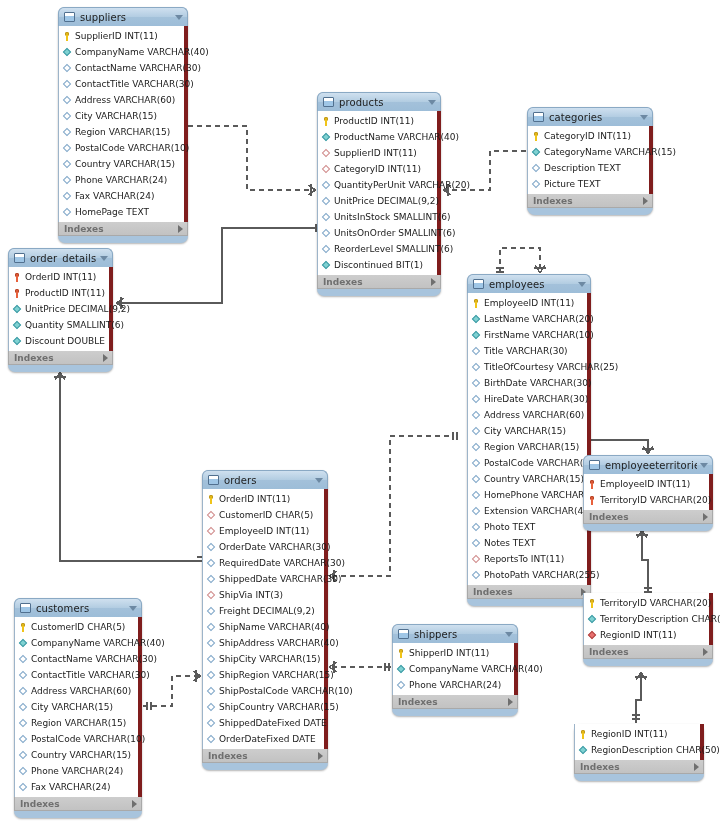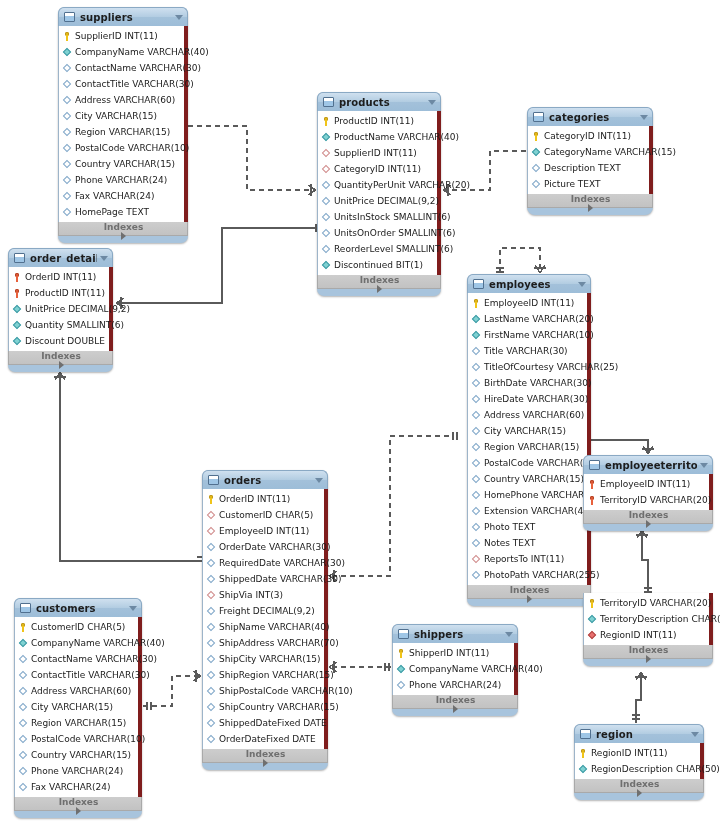--- a/index.html
+++ b/index.html
@@ -62,21 +62,21 @@
     flex: 0 0 auto;
     margin-right: 5px;
     border: 1px solid #51708f;
     border-radius: 1px;
     background:
       linear-gradient(to bottom, #ffffff 0 3px, #9fc6e6 3px 100%);
     box-sizing: border-box;
   }
   .tbl-name {
     font-size: 10px;
-    font-weight: bold;
+    font-weight: normal;
     color: #1d1d1d;
     letter-spacing: 0.1px;
     white-space: nowrap;
     overflow: hidden;
     flex: 1 1 auto;
   }
   .tbl-caret {
     flex: 0 0 auto;
     width: 0; height: 0;
     border-left: 4px solid transparent;
@@ -150,21 +150,20 @@
 
   .tbl-ft {
     height: 14px;
     background: linear-gradient(to bottom, #cdcdcd 0%, #c2c2c2 100%);
     border: 1px solid #a9a9a9;
     border-top: none;
     display: flex;
     align-items: center;
     padding: 0 4px 0 5px;
     box-sizing: border-box;
-    flex-direction: column;
   }
   .tbl-ft-txt {
     font-size: 9px;
     font-weight: bold;
     color: #6f6f6f;
     flex: 1 1 auto;
   }
   .tbl-ft-caret {
     width: 0; height: 0;
     border-top: 4px solid transparent;
@@ -655,21 +654,21 @@
           <div class="fld">
             <span class="fld-ico">
               <span class="d d-null"></span>
             </span>
             <span class="fld-txt">ShipName VARCHAR(40)</span>
           </div>
           <div class="fld">
             <span class="fld-ico">
               <span class="d d-null"></span>
             </span>
-            <span class="fld-txt">ShipAddress VARCHAR(70)</span>
+            <span class="fld-txt">ShipAddress VARCHAR(40)</span>
           </div>
           <div class="fld">
             <span class="fld-ico">
               <span class="d d-null"></span>
             </span>
             <span class="fld-txt">ShipCity VARCHAR(15)</span>
           </div>
           <div class="fld">
             <span class="fld-ico">
               <span class="d d-null"></span>
@@ -851,25 +850,20 @@
             </span>
             <span class="fld-txt">RegionID INT(11)</span>
           </div>
         </div>
         <div class="tbl-ft">
           <span class="tbl-ft-txt">Indexes</span>
           <span class="tbl-ft-caret"></span>
         </div>
       </div>
       <div class="tbl" style="left: 574px; top: 724px; width: 130px;">
-        <div class="tbl-hd">
-          <span class="tbl-ico"></span>
-          <span class="tbl-name">region</span>
-          <span class="tbl-caret"></span>
-        </div>
         <div class="tbl-body">
           <div class="fld">
             <span class="fld-ico k-pk"></span>
             <span class="fld-txt">RegionID INT(11)</span>
           </div>
           <div class="fld">
             <span class="fld-ico">
               <span class="d d-nn"></span>
             </span>
             <span class="fld-txt">RegionDescription CHAR(50)</span>

